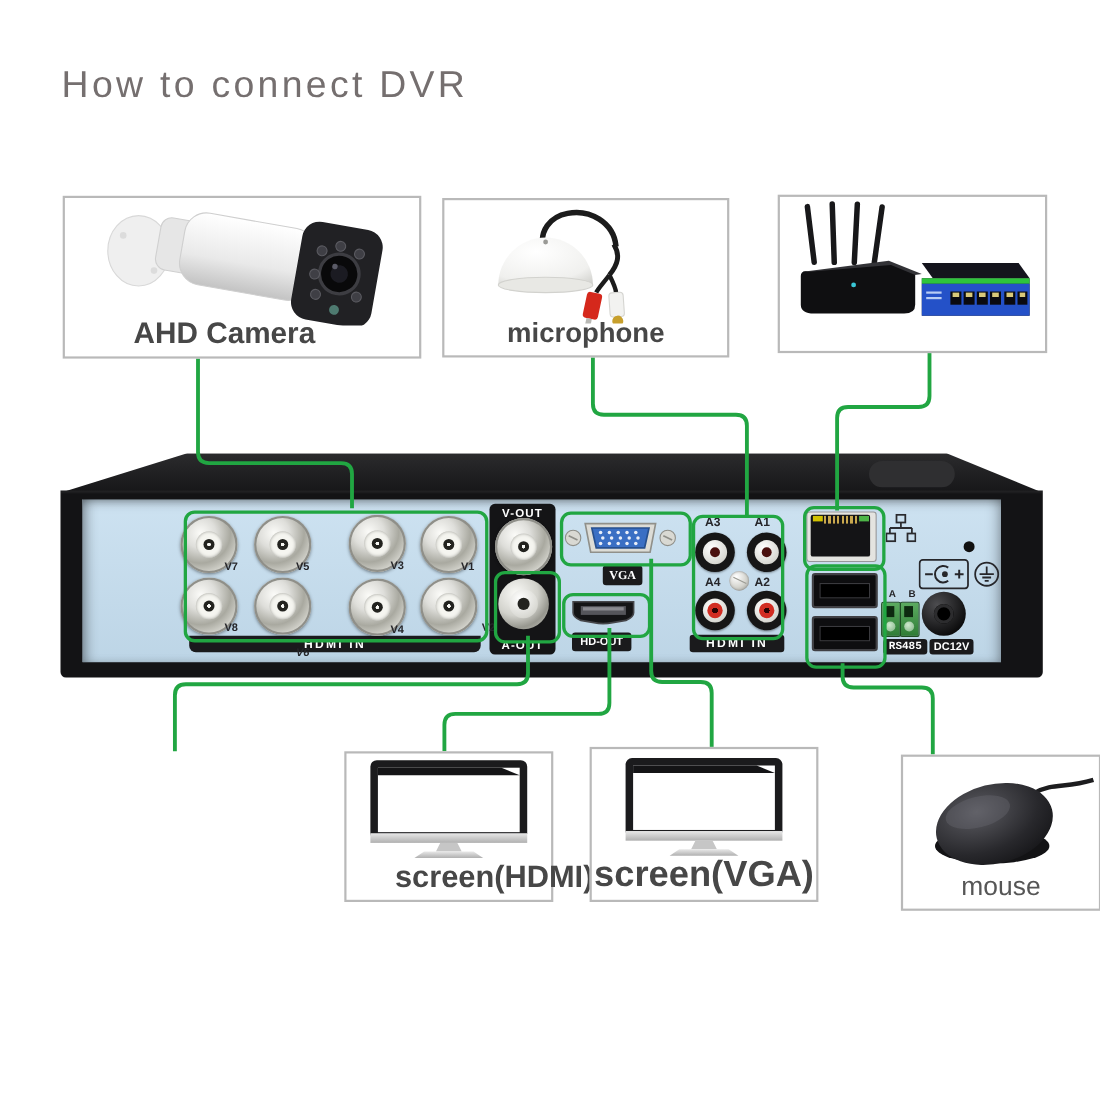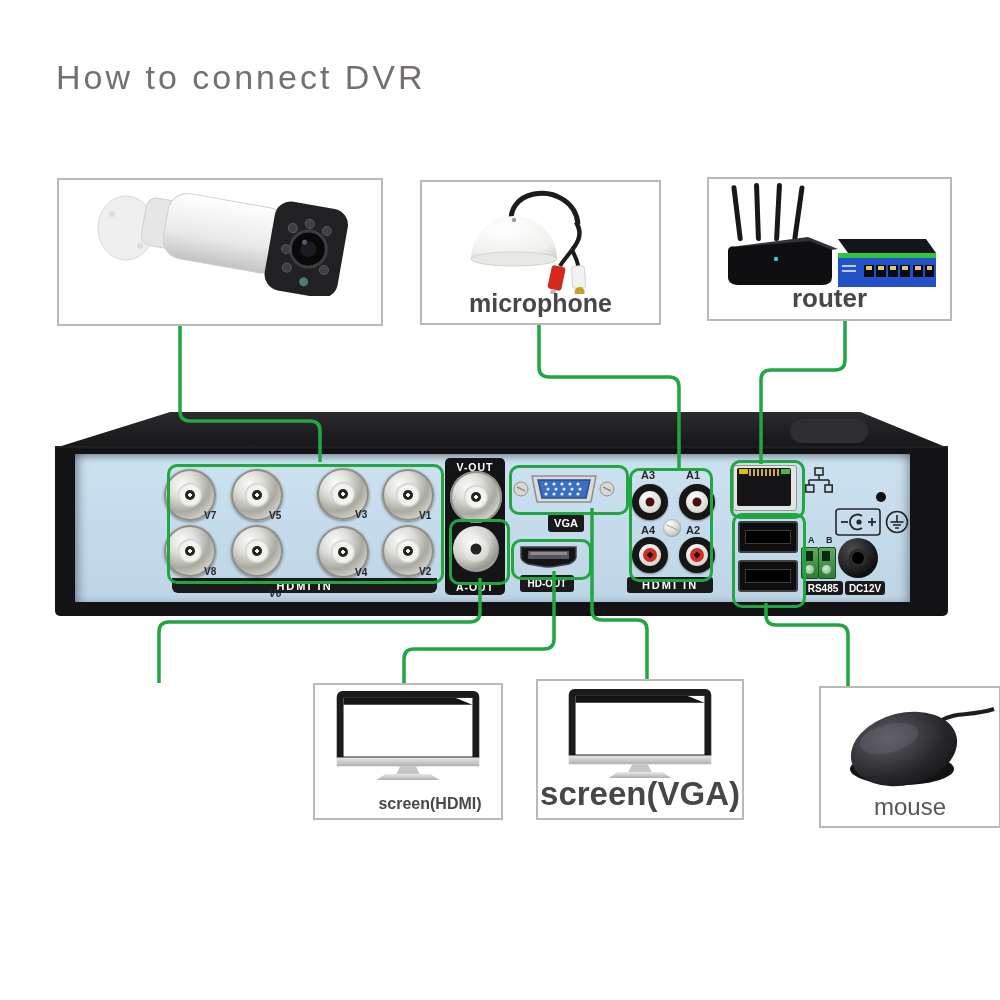--- a/index.html
+++ b/index.html
@@ -149,21 +149,21 @@
       <div class="bnc-mid"></div>
     </div>
 
   <span class="plabel" style="left:204px;top:510px;">V7</span>
   <span class="plabel" style="left:269px;top:510px;">V5</span>
   <span class="plabel" style="left:355px;top:509px;">V3</span>
   <span class="plabel" style="left:419px;top:510px;">V1</span>
   <span class="plabel" style="left:204px;top:566px;">V8</span>
   <span class="plabel" style="left:269px;top:588px;font-style:italic;">V6</span>
   <span class="plabel" style="left:355px;top:567px;">V4</span>
-  <span class="plabel" style="left:419px;top:566px;">V2</span>
+  <span class="plabel" style="left:438px;top:566px;">V2</span>
 
   <div class="abs" style="left:445px;top:458px;width:60px;height:137px;background:#141416;border-radius:5px;z-index:3;"></div>
   <div class="badge" style="left:449px;top:461px;width:52px;height:12px;font-size:10.5px;letter-spacing:1px;background:transparent;">V-OUT</div>
   <div class="bnc" style="left:450px;top:471px;">
       <div class="bnc-mid"></div>
     </div>
   <div class="outline" style="left:449px;top:519px;width:55px;height:60px;"></div>
   <div class="rca-big" style="left:453px;top:526px;">
       <div class="rca-w"></div>
     </div>
@@ -188,21 +188,21 @@
         <circle cx="52" cy="18" r="1.6"></circle>
         <circle cx="60" cy="18" r="1.6"></circle>
         <circle cx="68" cy="18" r="1.6"></circle>
       <circle cx="34" cy="23" r="1.6"></circle>
         <circle cx="42" cy="23" r="1.6"></circle>
         <circle cx="50" cy="23" r="1.6"></circle>
         <circle cx="58" cy="23" r="1.6"></circle>
         <circle cx="66" cy="23" r="1.6"></circle>
     </g>
   </svg>
-  <div class="badge" style="left:548px;top:514px;width:36px;height:18px;font-size:11px;">VGA</div>
+  <div class="badge" style="left:548px;top:514px;width:36px;height:18px;font-size:11px;font-family:Liberation Serif, serif;">VGA</div>
 
   <div class="outline" style="left:511px;top:539px;width:75px;height:35px;"></div>
   <svg class="abs" style="left:517px;top:544px;z-index:4;" width="63" height="25" viewBox="0 0 63 25">
     <path d="M4,3 H59 V13 Q59,17 52,20 L40,22 Q31,24 23,22 L11,20 Q4,17 4,13 Z" fill="#141416" stroke="#46464a" stroke-width="1.5"></path>
     <rect x="11" y="7" width="41" height="8" fill="#55555b"></rect>
     <rect x="13" y="8" width="37" height="3" fill="#8a8a90"></rect>
   </svg>
   <div class="badge" style="left:520px;top:575px;width:54px;height:17px;font-size:10px;">HD-OUT</div>
 
   <div class="outline" style="left:629px;top:468px;width:78px;height:108px;"></div>
@@ -261,21 +261,21 @@
     <line x1="12" y1="5" x2="12" y2="12" stroke="#26262a" stroke-width="1.6"></line>
     <line x1="5.5" y1="12" x2="18.5" y2="12" stroke="#26262a" stroke-width="1.6"></line>
     <line x1="8" y1="15" x2="16" y2="15" stroke="#26262a" stroke-width="1.6"></line>
     <line x1="10.2" y1="18" x2="13.8" y2="18" stroke="#26262a" stroke-width="1.6"></line>
   </svg>
   <span class="plabel" style="left:808px;top:535px;font-size:9px;">A</span>
   <span class="plabel" style="left:826px;top:535px;font-size:9px;">B</span>
   <div class="term" style="left:801px;"></div>
   <div class="term" style="left:818px;"></div>
   <div class="dcjack"></div>
-  <div class="badge" style="left:803px;top:581px;width:40px;height:14px;font-size:10px;">RS485</div>
+  <div class="badge" style="left:803px;top:581px;width:40px;height:14px;font-size:10px;font-family:Liberation Mono, monospace;">RS485</div>
   <div class="badge" style="left:845px;top:581px;width:40px;height:14px;font-size:10px;">DC12V</div>
 
   <div class="dbox" style="left:57px;top:178px;width:322px;height:144px;">
     <svg width="300" height="112" viewBox="0 0 300 112" style="position:absolute;left:25px;top:4px;">
       <defs>
         <linearGradient id="camg" x1="0" y1="0" x2="0" y2="1">
           <stop offset="0" stop-color="#ffffff"></stop>
             <stop offset="0.6" stop-color="#e9e9e9"></stop>
             <stop offset="1" stop-color="#c3c3c3"></stop>
         </linearGradient>
@@ -294,23 +294,24 @@
           <circle cx="206" cy="34" r="4.5"></circle>
             <circle cx="222" cy="27" r="4.5"></circle>
             <circle cx="240" cy="31" r="4.5"></circle>
           <circle cx="203" cy="56" r="4.5"></circle>
             <circle cx="207" cy="74" r="4.5"></circle>
             <circle cx="244" cy="70" r="4.5"></circle>
         </g>
         <circle cx="226" cy="85" r="4.5" fill="#4e7a70"></circle>
       </g>
     </svg>
-  </div>
-
-  <div class="dbox" style="left:420px;top:180px;width:237px;height:141px;">
+    <div class="dlabel" style="font-size:27px;transform:translateX(-16px);">AHD Camera</div>
+  </div>
+
+  <div class="dbox" style="left:402px;top:180px;width:237px;height:141px;padding-left:20px;">
     <svg width="225" height="110" viewBox="0 0 225 110" style="position:absolute;left:4px;top:2px;">
       <defs>
         <radialGradient id="micg" cx="0.4" cy="0.3" r="0.9">
           <stop offset="0" stop-color="#ffffff"></stop>
             <stop offset="0.7" stop-color="#f0f0ee"></stop>
             <stop offset="1" stop-color="#cfcfcb"></stop>
         </radialGradient>
       </defs>
       <path d="M152,40 C150,18 128,6 108,10 C92,13 82,26 86,42 C90,55 104,60 112,68" fill="none" stroke="#1c1c1c" stroke-width="5"></path>
       <path d="M45,75 A43,43 0 1,1 131,75 Z" fill="url(#micg)"></path>
@@ -356,40 +357,39 @@
         <rect x="174" y="84" width="10" height="12" fill="#0a0a10"></rect>
           <rect x="176" y="85" width="6" height="4" fill="#d8c87a"></rect>
         <rect x="186" y="84" width="10" height="12" fill="#0a0a10"></rect>
           <rect x="188" y="85" width="6" height="4" fill="#d8c87a"></rect>
         <rect x="199" y="84" width="10" height="12" fill="#0a0a10"></rect>
           <rect x="201" y="85" width="6" height="4" fill="#d8c87a"></rect>
         <rect x="211" y="84" width="9" height="12" fill="#0a0a10"></rect>
           <rect x="213" y="85" width="5" height="4" fill="#d8c87a"></rect>
       </g>
     </svg>
-    <div class="dlabel" style="font-size:26px;">router</div>
   </div>
 
 
   <div class="dbox" style="left:313px;top:683px;width:186px;height:133px;">
     <svg width="166" height="98" viewBox="0 0 170 100" style="position:absolute;left:10px;top:2px;">
       <defs>
           <linearGradient id="stg" x1="0" y1="0" x2="0" y2="1">
         <stop offset="0" stop-color="#e8e8e8"></stop>
             <stop offset="1" stop-color="#b0b0b0"></stop>
           </linearGradient>
         </defs>
       <rect x="12" y="4" width="146" height="74" rx="6" fill="#1b1b1d"></rect>
       <rect x="19" y="11" width="132" height="60" fill="#ffffff"></rect>
       <polygon points="19,11 134,11 151,18 19,18" fill="#141416"></polygon>
       <rect x="12" y="72" width="146" height="9" fill="url(#stg)"></rect>
       <polygon points="77,81 93,81 97,89 73,89" fill="#c6c6c6"></polygon>
       <polygon points="62,89 108,89 117,95 53,95" fill="url(#stg)"></polygon>
     </svg>
-    <div class="dlabel" style="font-size:16px;padding-left:44px;">screen(HDMI)</div>
+    <div class="dlabel" style="font-size:28px;padding-left:44px;">screen(HDMI)</div>
   </div>
 
   <div class="dbox" style="left:536px;top:679px;width:204px;height:137px;">
     <svg width="166" height="98" viewBox="0 0 170 100" style="position:absolute;left:19px;top:4px;">
       <rect x="12" y="4" width="146" height="74" rx="6" fill="#1b1b1d"></rect>
       <rect x="19" y="11" width="132" height="60" fill="#ffffff"></rect>
       <polygon points="19,11 134,11 151,18 19,18" fill="#141416"></polygon>
       <rect x="12" y="72" width="146" height="9" fill="url(#stg)"></rect>
       <polygon points="77,81 93,81 97,89 73,89" fill="#c6c6c6"></polygon>
       <polygon points="62,89 108,89 117,95 53,95" fill="url(#stg)"></polygon>

